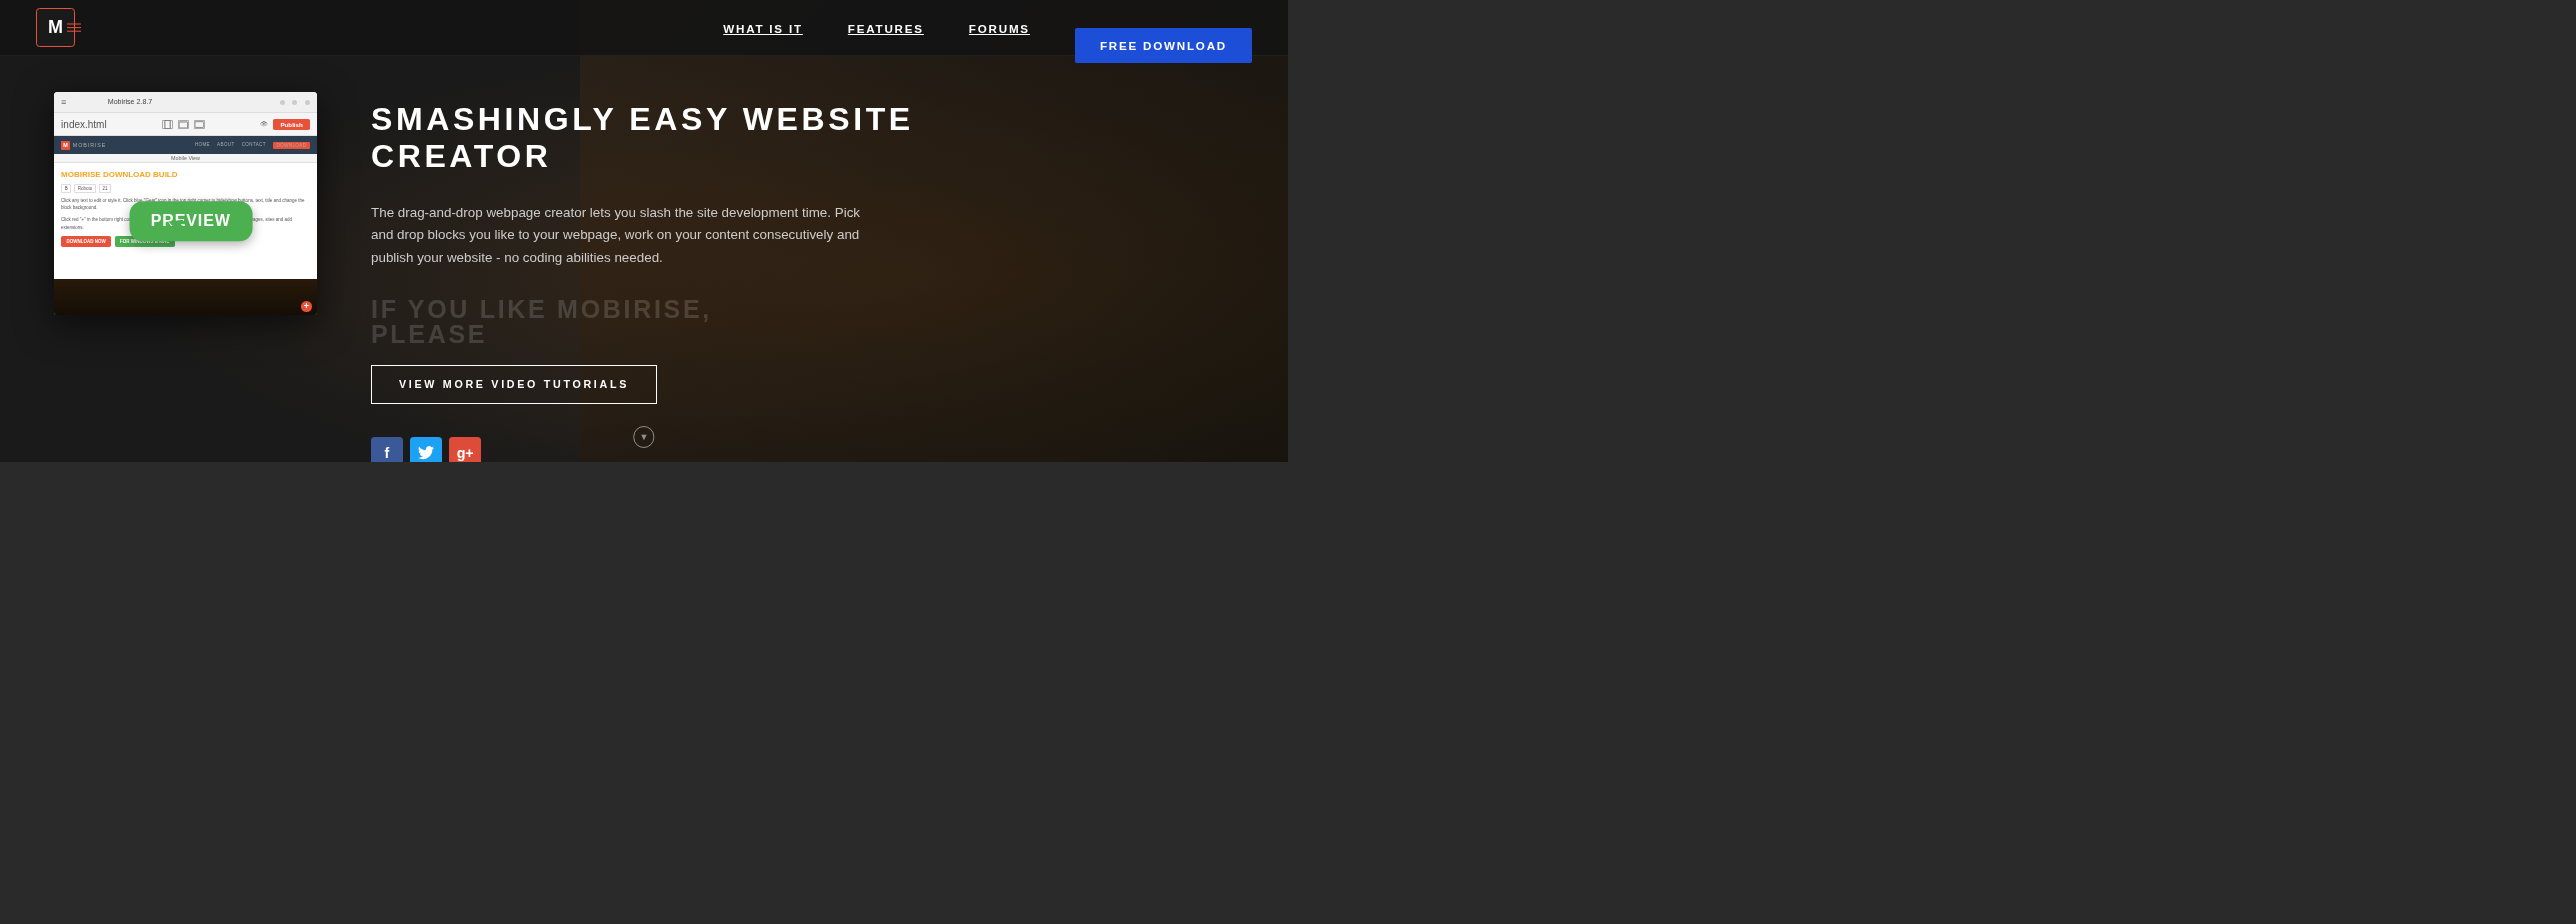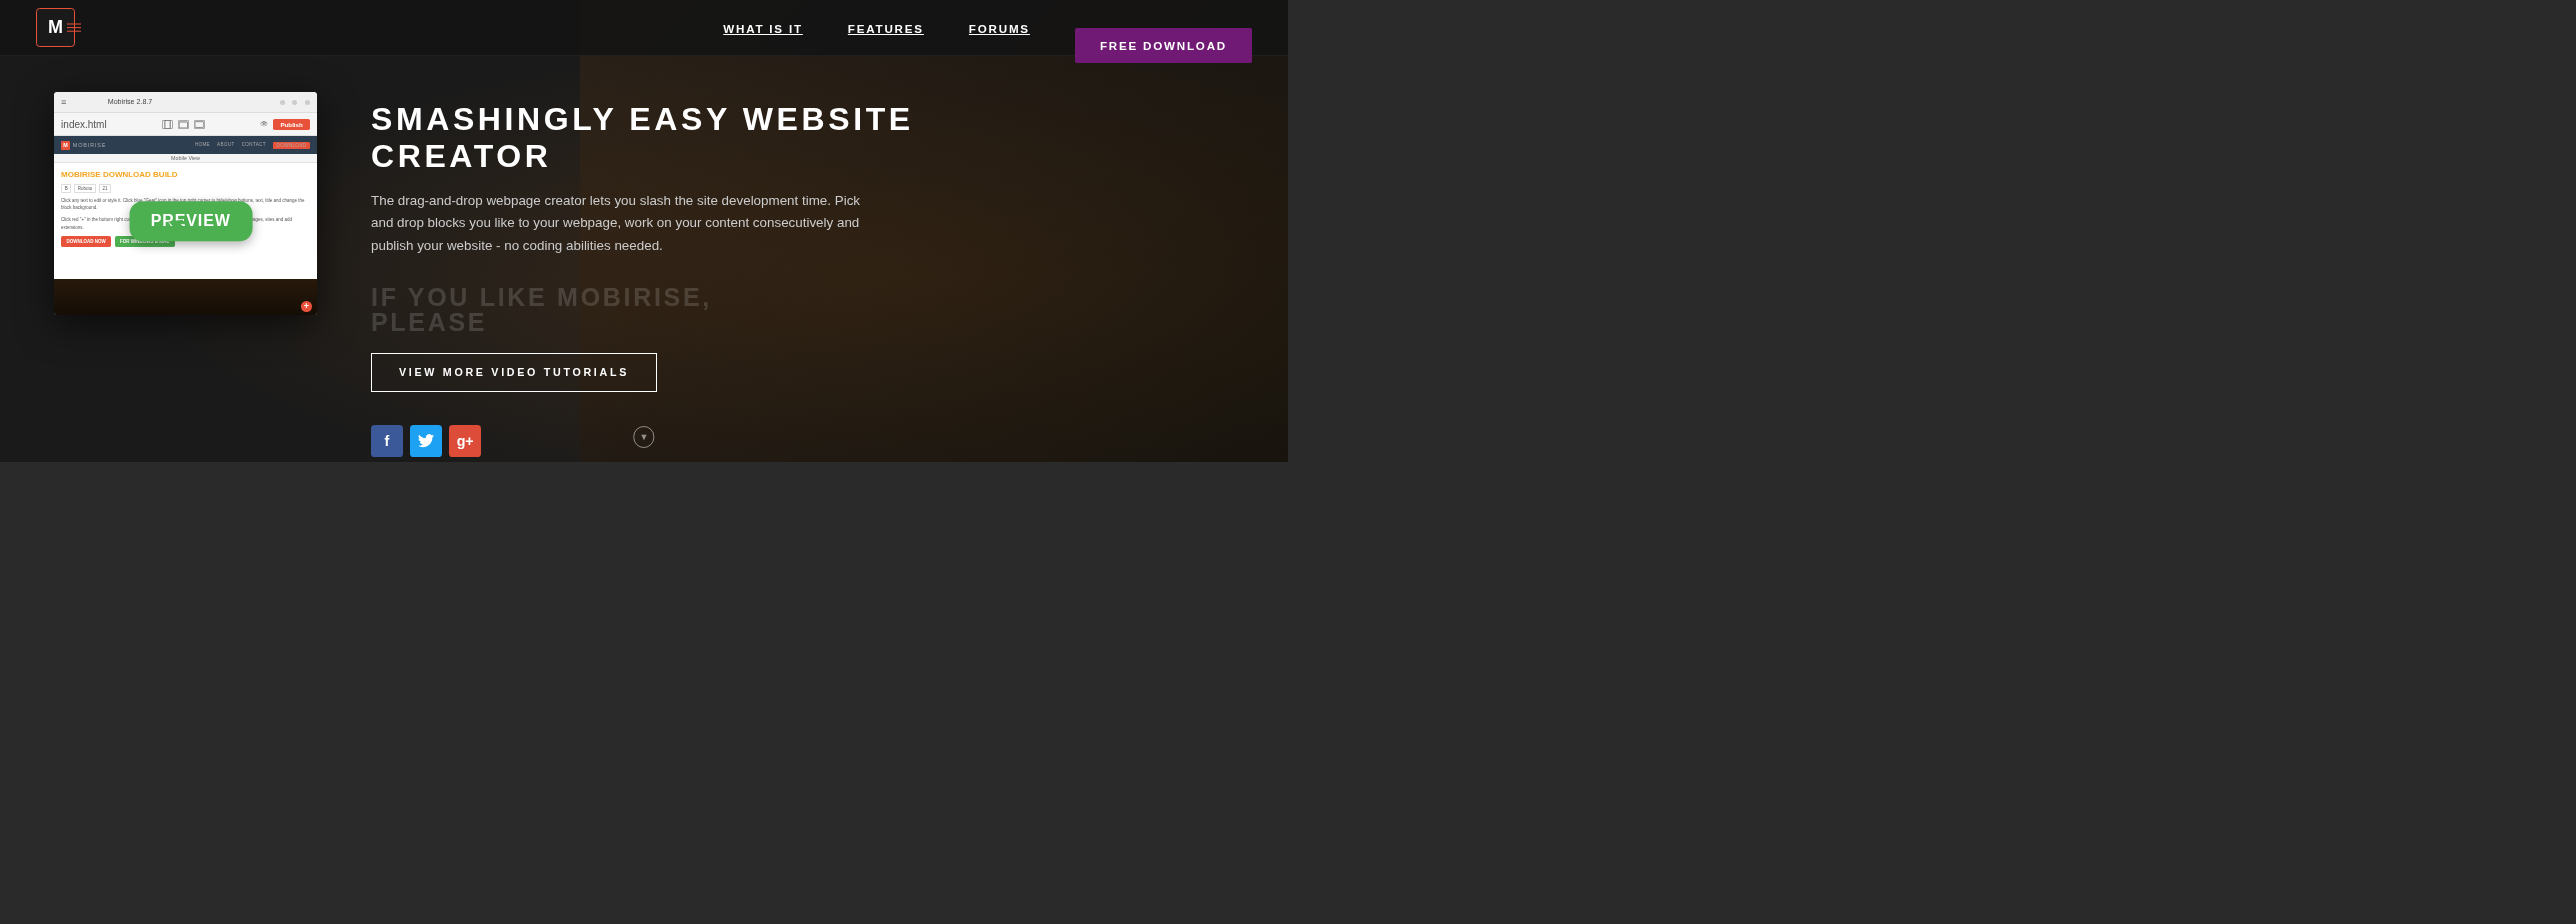--- a/index.html
+++ b/index.html
@@ -81,21 +81,21 @@
     .navbar-nav a {
       color: #fff;
       text-decoration: none;
       font-size: 11.6px;
       letter-spacing: 1.8px;
       font-weight: 600;
       text-transform: uppercase;
     }
 
     .btn-free-download {
-      background: #701a75;
+      background: #1d4ed8;
       color: #fff;
       border: none;
       padding: 10.7px 25px;
       font-size: 11.6px;
       font-weight: 700;
       letter-spacing: 1.8px;
       text-transform: uppercase;
       cursor: pointer;
       border-radius: 1.8px;
       margin-top: 36px;
@@ -414,21 +414,21 @@
       padding-top: 18px;
       max-width: 553px;
     }
 
     .hero-heading {
       font-size: 32px;
       font-weight: 700;
       letter-spacing: 3.6px;
       text-transform: uppercase;
       line-height: 1.15;
-      margin-bottom: 15px;
+      margin-bottom: 27px;
       color: #fff;
     }
 
     .hero-description {
       font-size: 13.4px;
       color: #ccc;
       line-height: 1.7;
       margin-bottom: 27px;
       max-width: 500px;
     }

